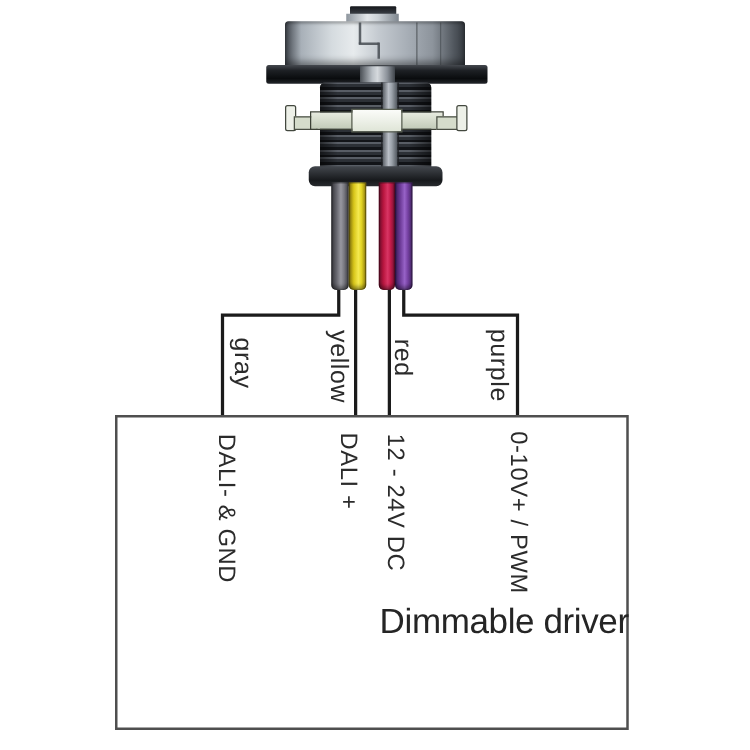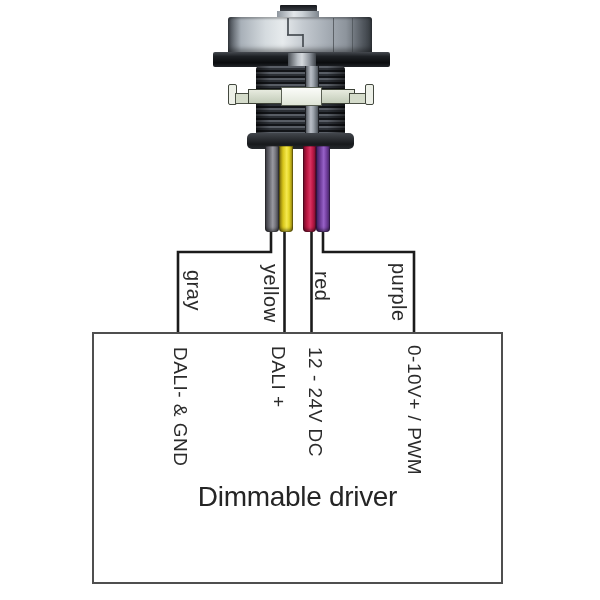--- a/index.html
+++ b/index.html
@@ -47,21 +47,21 @@
     box-shadow:inset 0 -3px 3px rgba(0,0,0,.35), inset 0 0 0 1px rgba(0,0,0,.25);}
   .wire-gray  {left:265px;width:14px;background:linear-gradient(90deg,#36363c,#65656d 30%,#9898a0 55%,#7b7b83 72%,#3f3f45);}
   .wire-yellow{left:279px;width:14px;background:linear-gradient(90deg,#7e6e0c,#d9c71b 30%,#f5e94f 55%,#e4d625 72%,#93800e);}
   .wire-red   {left:303px;width:13px;background:linear-gradient(90deg,#6e0c2c,#ba1740 30%,#d93564 55%,#c41c4a 72%,#7c1034);}
   .wire-purple{left:316px;width:14px;background:linear-gradient(90deg,#3c1f5c,#6c3a97 30%,#9762c7 55%,#7843a5 72%,#452566);}
   
   .lines-svg{left:0;top:0;width:600px;height:600px;}
   
   .driver-box{left:92px;top:332px;width:411px;height:252px;background:#ffffff;
     border:2px solid #4f4f4f;box-sizing:border-box;}
-  .box-title{left:92px;top:481px;width:411px;text-align:center;
+  .box-title{left:92px;top:481px;width:411px;text-align:right;
     font-size:28px;letter-spacing:-0.3px;color:#252525;}
   
   .vlabel{writing-mode:vertical-rl;text-orientation:mixed;line-height:1;
     white-space:nowrap;color:#2b2b2b;}
   .wire-label{font-size:20px;letter-spacing:0.5px;}
   .term-label{font-size:19px;letter-spacing:0.5px;}
   .lbl-gray  {left:184px;top:270px;}
   .lbl-yellow{left:261px;top:264px;}
   .lbl-red   {left:312px;top:271px;}
   .lbl-purple{left:389px;top:263px;}

